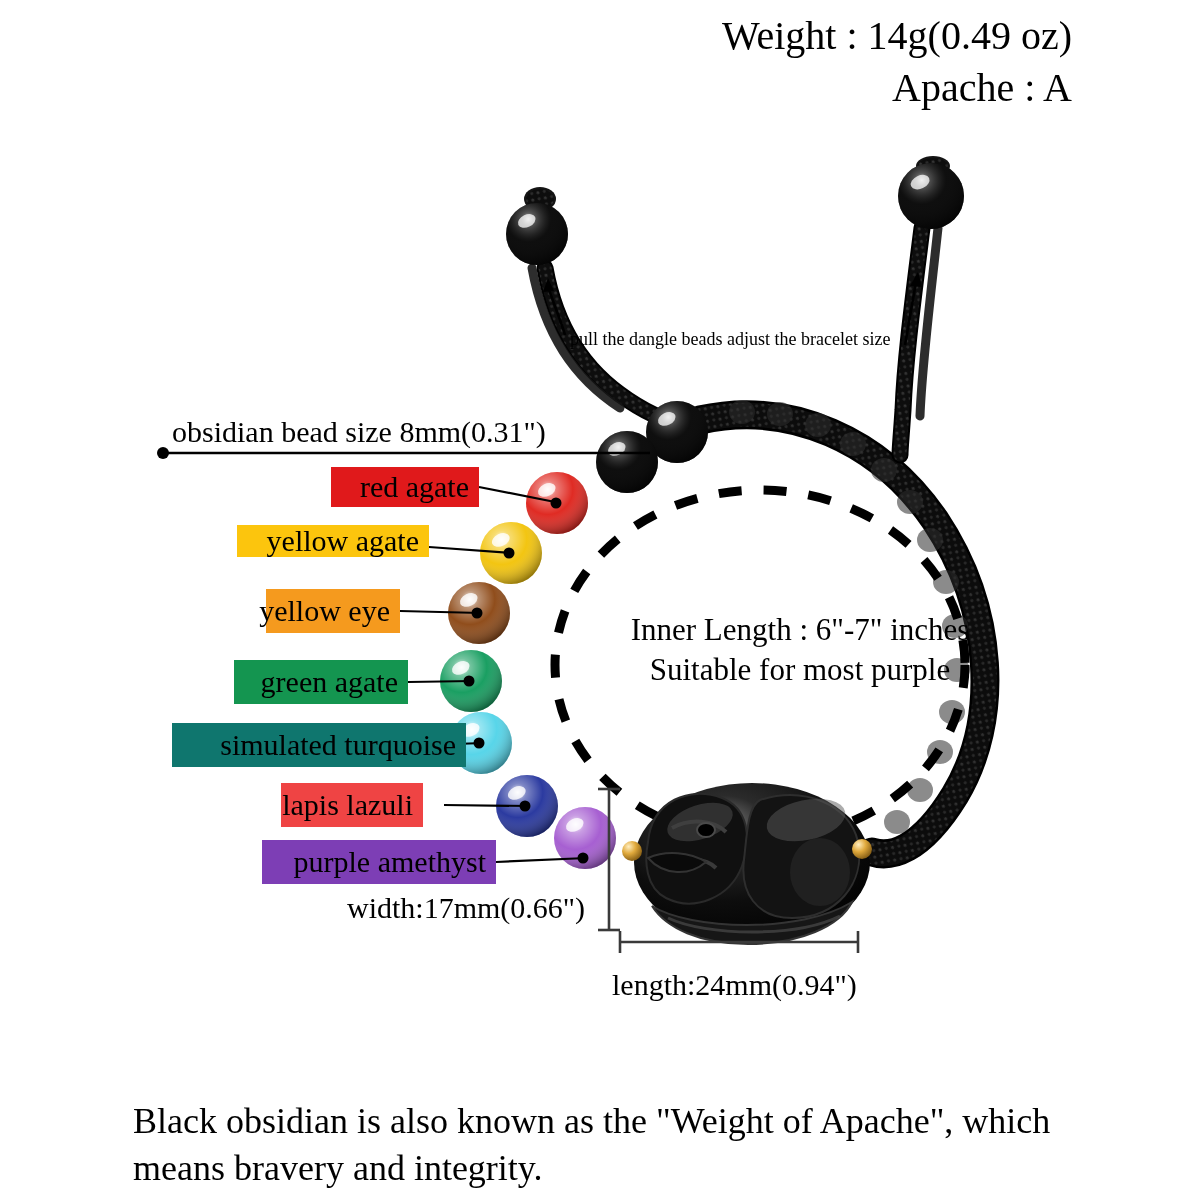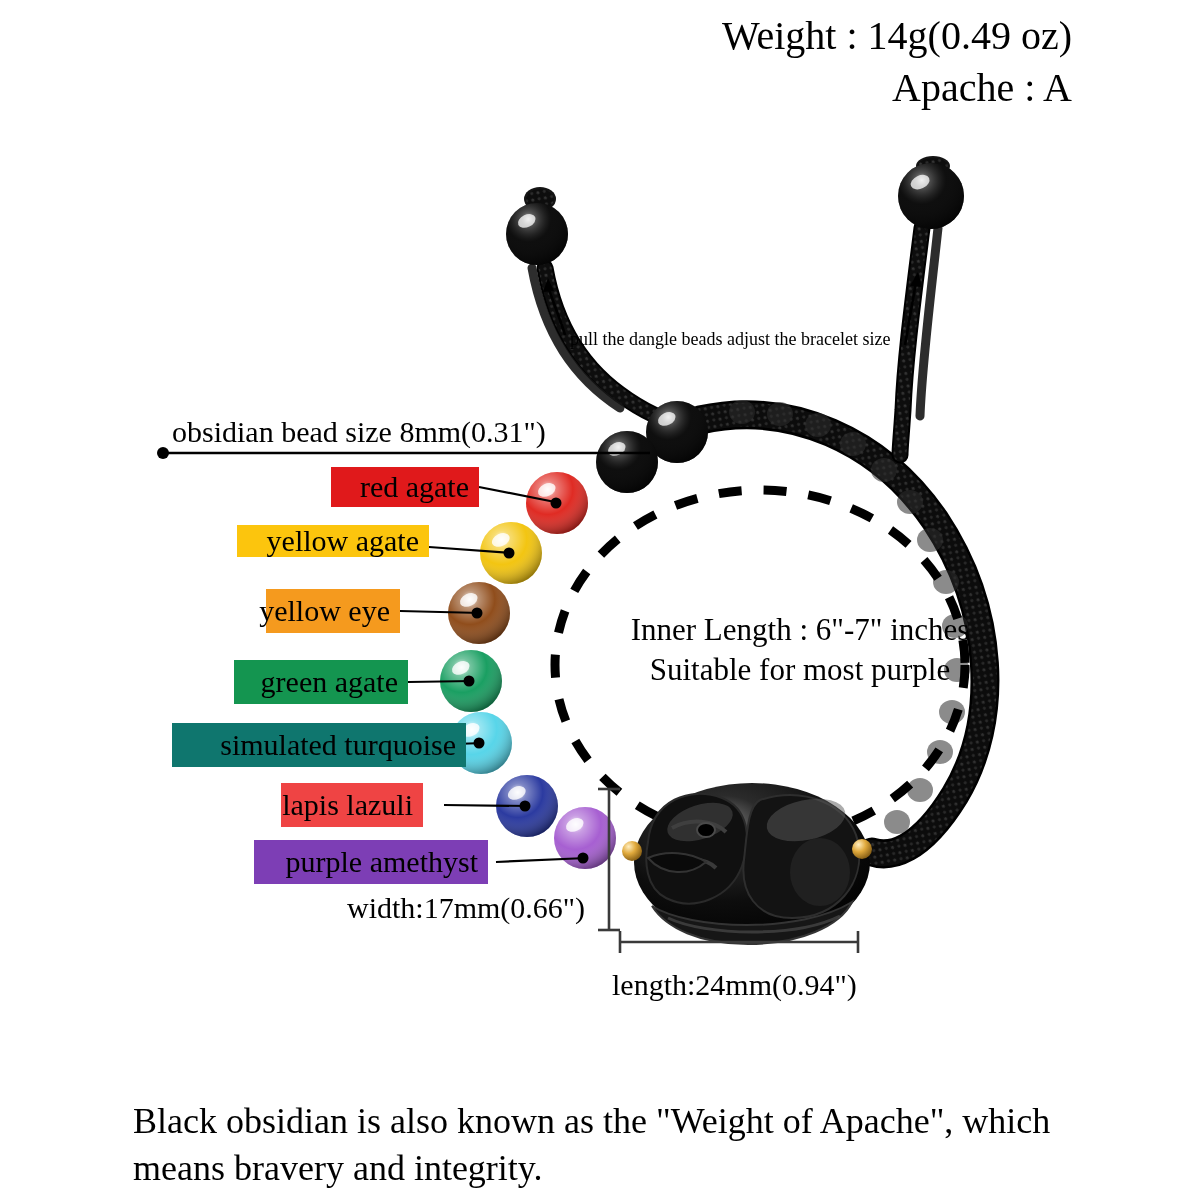--- a/index.html
+++ b/index.html
@@ -291,21 +291,21 @@
       </div>
       <div class="tag" style="left: 234px; top: 660px; width: 174px; height: 44px; background: rgb(20, 149, 80);">
         <span>green agate</span>
       </div>
       <div class="tag" style="left: 134px; top: 723px; width: 294px; height: 44px; background: #0f766e; margin-left: 38px;">
         <span>simulated turquoise</span>
       </div>
       <div class="tag" style="left: 281px; top: 783px; width: 142px; height: 44px; background: #ef4444;">
         <span>lapis lazuli</span>
       </div>
-      <div class="tag" style="left: 254px; top: 840px; width: 234px; height: 44px; background: rgb(125, 62, 181);">
+      <div class="tag" style="left: 262px; top: 840px; width: 234px; height: 44px; background: rgb(125, 62, 181);">
         <span>purple amethyst</span>
       </div>
     </div>
 
   <div id="caption" class="abs">
     <div>Black obsidian is also known as the "Weight of Apache", which</div>
     <div>means bravery and integrity.</div>
   </div>
 
 </div>

